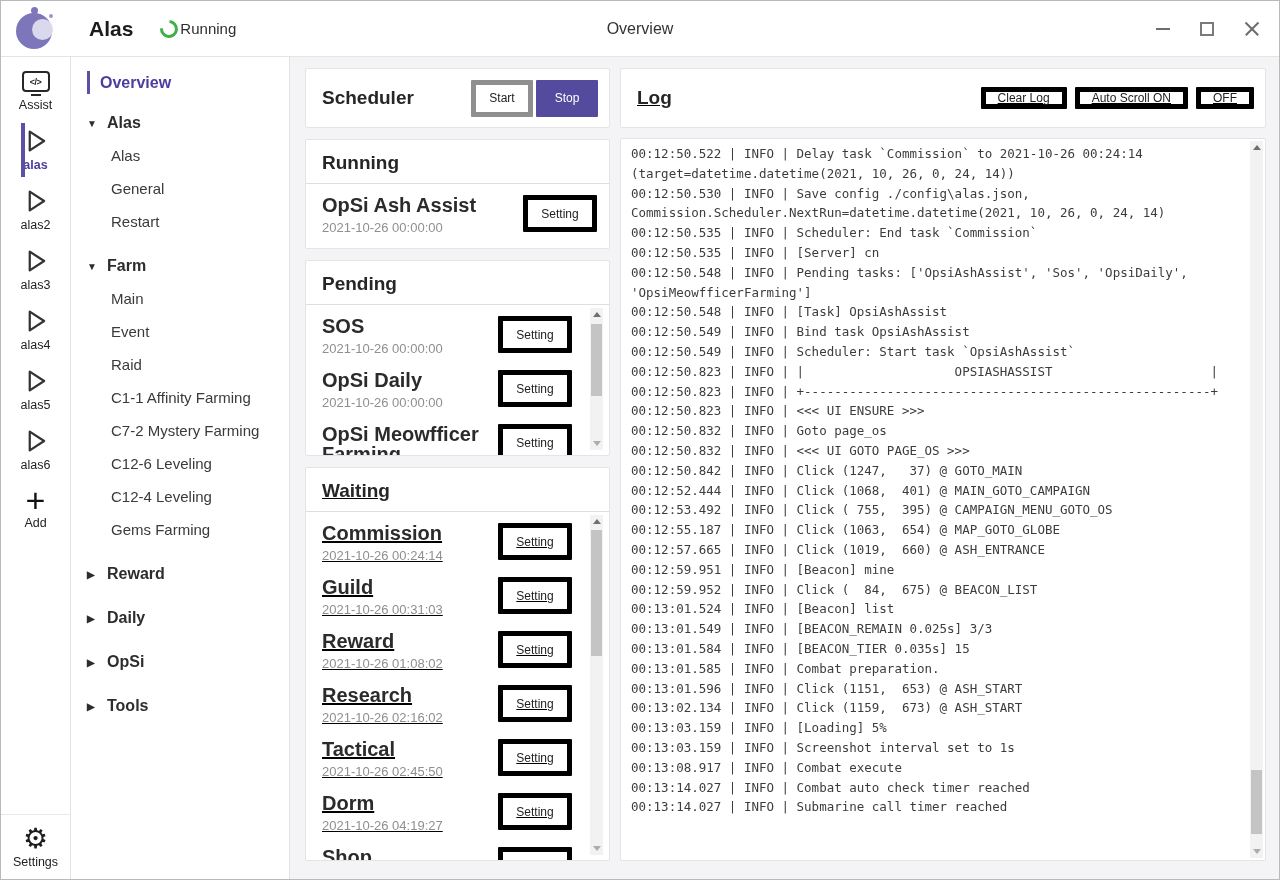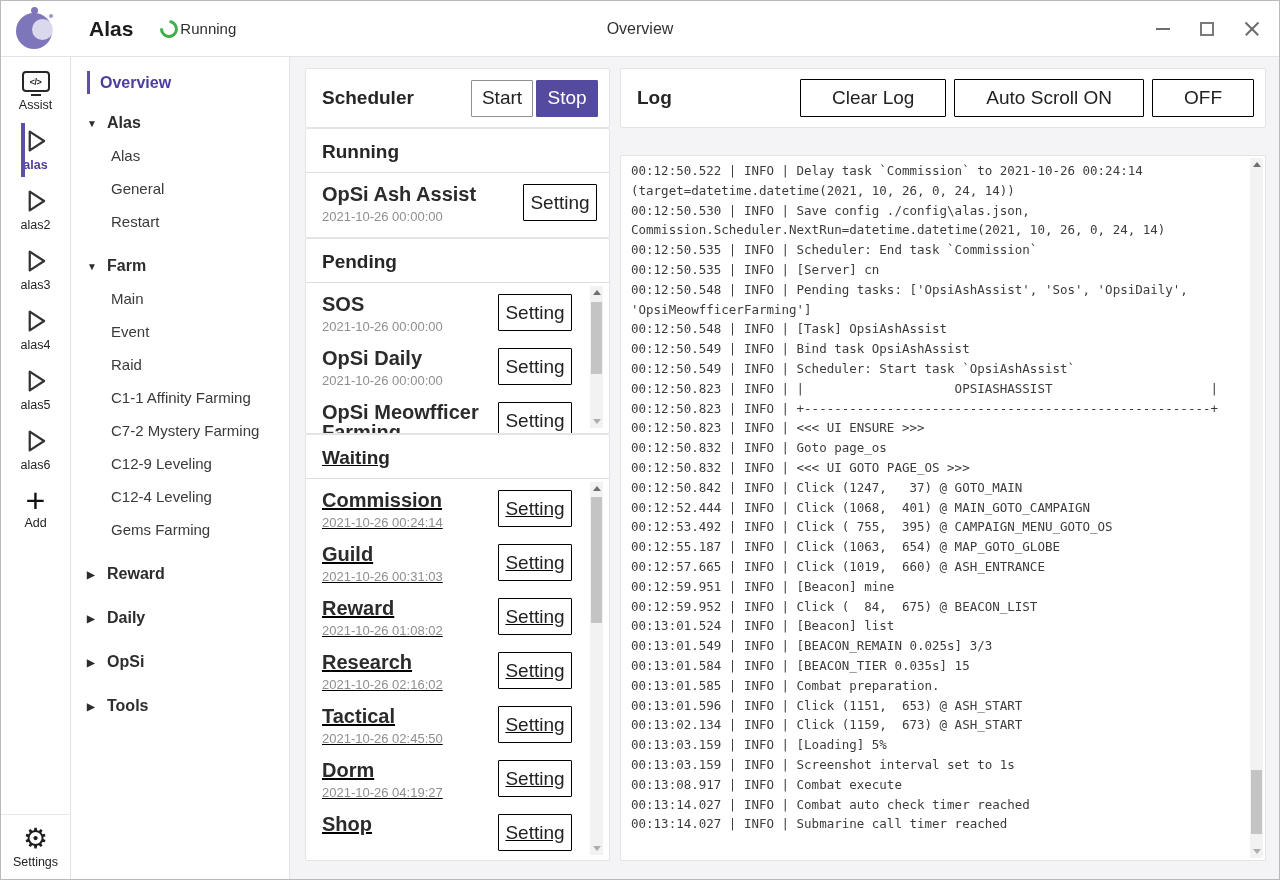--- a/index.html
+++ b/index.html
@@ -49,31 +49,31 @@
   .menu { width:219px; flex:none; background:#fff; border-right:1px solid #e2e2e2; padding:14px 0 0 16px; overflow:hidden; }
   .menu-overview { position:relative; font-size:16px; font-weight:700; color:#4b3e9e; padding:3px 0 3px 13px; cursor:pointer; }
   .menu-overview::before { content:""; position:absolute; left:0; top:0; height:23px; width:3px; background:#5b50a4; }
   .menu-section { margin-top:12px; }
   .menu-head { display:flex; align-items:center; gap:9px; font-size:16px; font-weight:600; color:#2d2d2d; padding:7px 0; cursor:pointer; }
   .tri { font-size:10px; color:#2d2d2d; width:11px; }
   .menu-item { font-size:15px; color:#3a3a3a; padding:8px 0; margin-left:24px; cursor:pointer; }
 
   
   .content { flex:1; background:#f4f4f6; padding:11px 13px 18px 15px; display:flex; gap:10px; min-width:0; }
-  .col-left { width:305px; flex:none; display:flex; flex-direction:column; }
-  .col-right { flex:1; display:flex; flex-direction:column; gap:27px; min-width:0; }
+  .col-left { width:305px; flex:none; display:flex; flex-direction:column; gap:11px; }
+  .col-right { flex:1; display:flex; flex-direction:column; gap:10px; min-width:0;text-decoration:underline; }
   .panel { background:#fff; border:1px solid #e4e4e4; border-radius:2px; }
   .panel-row { height:60px; flex:none; display:flex; align-items:center; padding:0 11px 0 16px; }
   .panel-title { font-size:19px; font-weight:600; color:#262626; }
   .row-btns { margin-left:auto; display:flex; gap:3px; }
-  .btn { display:inline-flex; align-items:center; justify-content:center; font-family:"Liberation Sans",sans-serif; font-size:19px; cursor:pointer; background:#fff; color:#222; border:1px solid #000000; border-radius:1px; }
+  .btn { display:inline-flex; align-items:center; justify-content:center; font-family:"Liberation Sans",sans-serif; font-size:12px; cursor:pointer; background:#fff; color:#222; border:5px solid #000000; border-radius:1px; }
   .btn-start { width:62px; height:37px; border-color:#8f8f8f; }
   .btn-stop  { width:62px; height:37px; background:#554b9e; border-color:#554b9e; color:#fff; }
   .btn-setting { width:74px; height:37px; flex:none; }
-  .btn-log { height:38px; padding:0 31px; }
+  .btn-log { height:22px; padding:0 12px; }
   .log-btns { margin-left:auto; display:flex; gap:8px; }
 
   .block { display:flex; flex-direction:column; }
   .block-h { font-size:19px; font-weight:600; color:#262626; padding:12px 16px 9px; border-bottom:1px solid #dedede; }
   .task-list { position:relative; overflow:hidden; }
   .task-list.scrolled { flex:1; padding-right:25px; }
   .panel-pending { height:196px; }
   .panel-waiting { flex:1; min-height:0;text-decoration:underline; }
   .task { display:flex; justify-content:space-between; align-items:flex-start; padding:11px 12px 3px 16px; }
   .task-info { max-width:168px; }
@@ -206,21 +206,21 @@
           <div class="menu-section">
             <div class="menu-head">
               <span class="tri">▼</span>
               <span>Farm</span>
             </div>
             <div class="menu-item">Main</div>
             <div class="menu-item">Event</div>
             <div class="menu-item">Raid</div>
             <div class="menu-item">C1-1 Affinity Farming</div>
             <div class="menu-item">C7-2 Mystery Farming</div>
-            <div class="menu-item">C12-9 Leveling</div>
+            <div class="menu-item">C12-6 Leveling</div>
             <div class="menu-item">C12-4 Leveling</div>
             <div class="menu-item">Gems Farming</div>
           </div>
           <div class="menu-section">
             <div class="menu-head">
               <span class="tri">▶</span>
               <span>Reward</span>
             </div>
           </div>
           <div class="menu-section">

